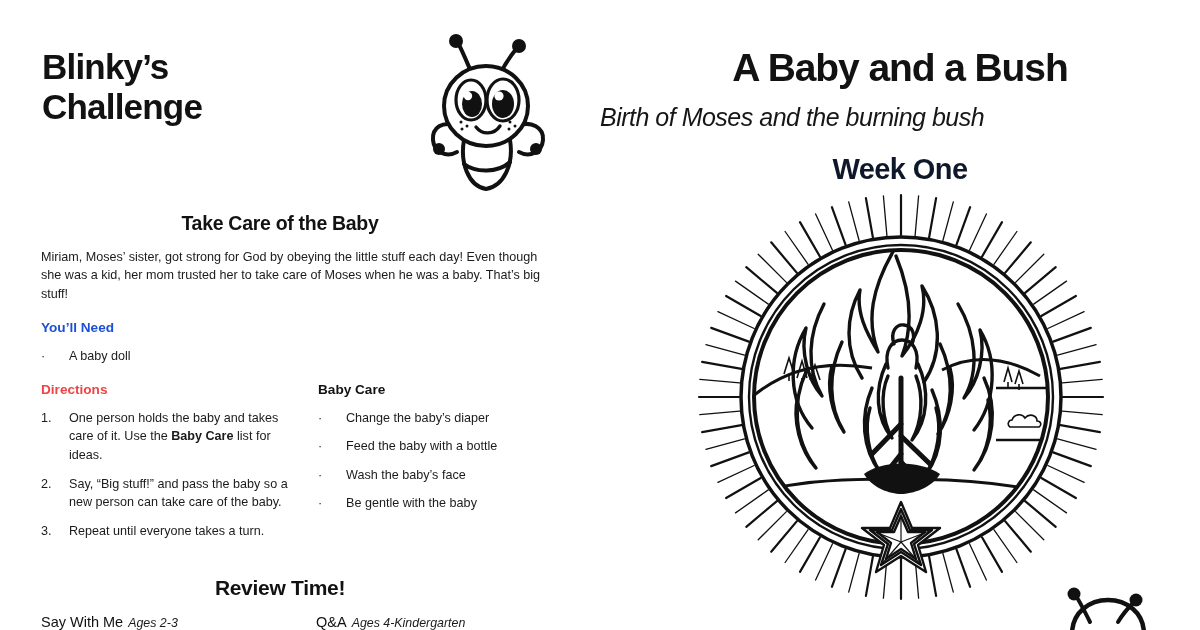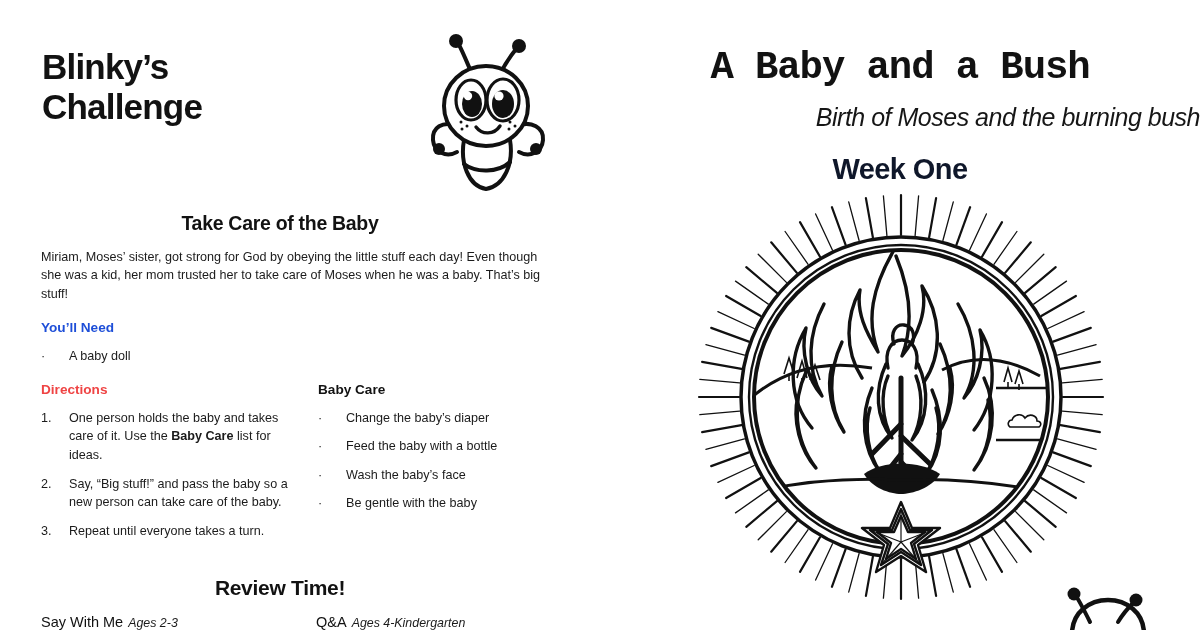--- a/index.html
+++ b/index.html
@@ -206,28 +206,27 @@
 
   .lesson-title {
     position: absolute;
     left: 0; top: 46px;
     width: 600px;
     text-align: center;
     font-size: 39px;
     font-weight: 700;
     letter-spacing: -1.1px;
     color: #121212;
-    font-family: Liberation Mono, monospace;
   }
 
   .lesson-sub {
     position: absolute;
     left: 0; top: 103px;
     width: 600px;
-    text-align: right;
+    text-align: left;
     font-size: 25px;
     font-style: italic;
     letter-spacing: -0.5px;
     color: #161616;
   }
 
   .lesson-week {
     position: absolute;
     left: 0; top: 153px;
     width: 600px;

